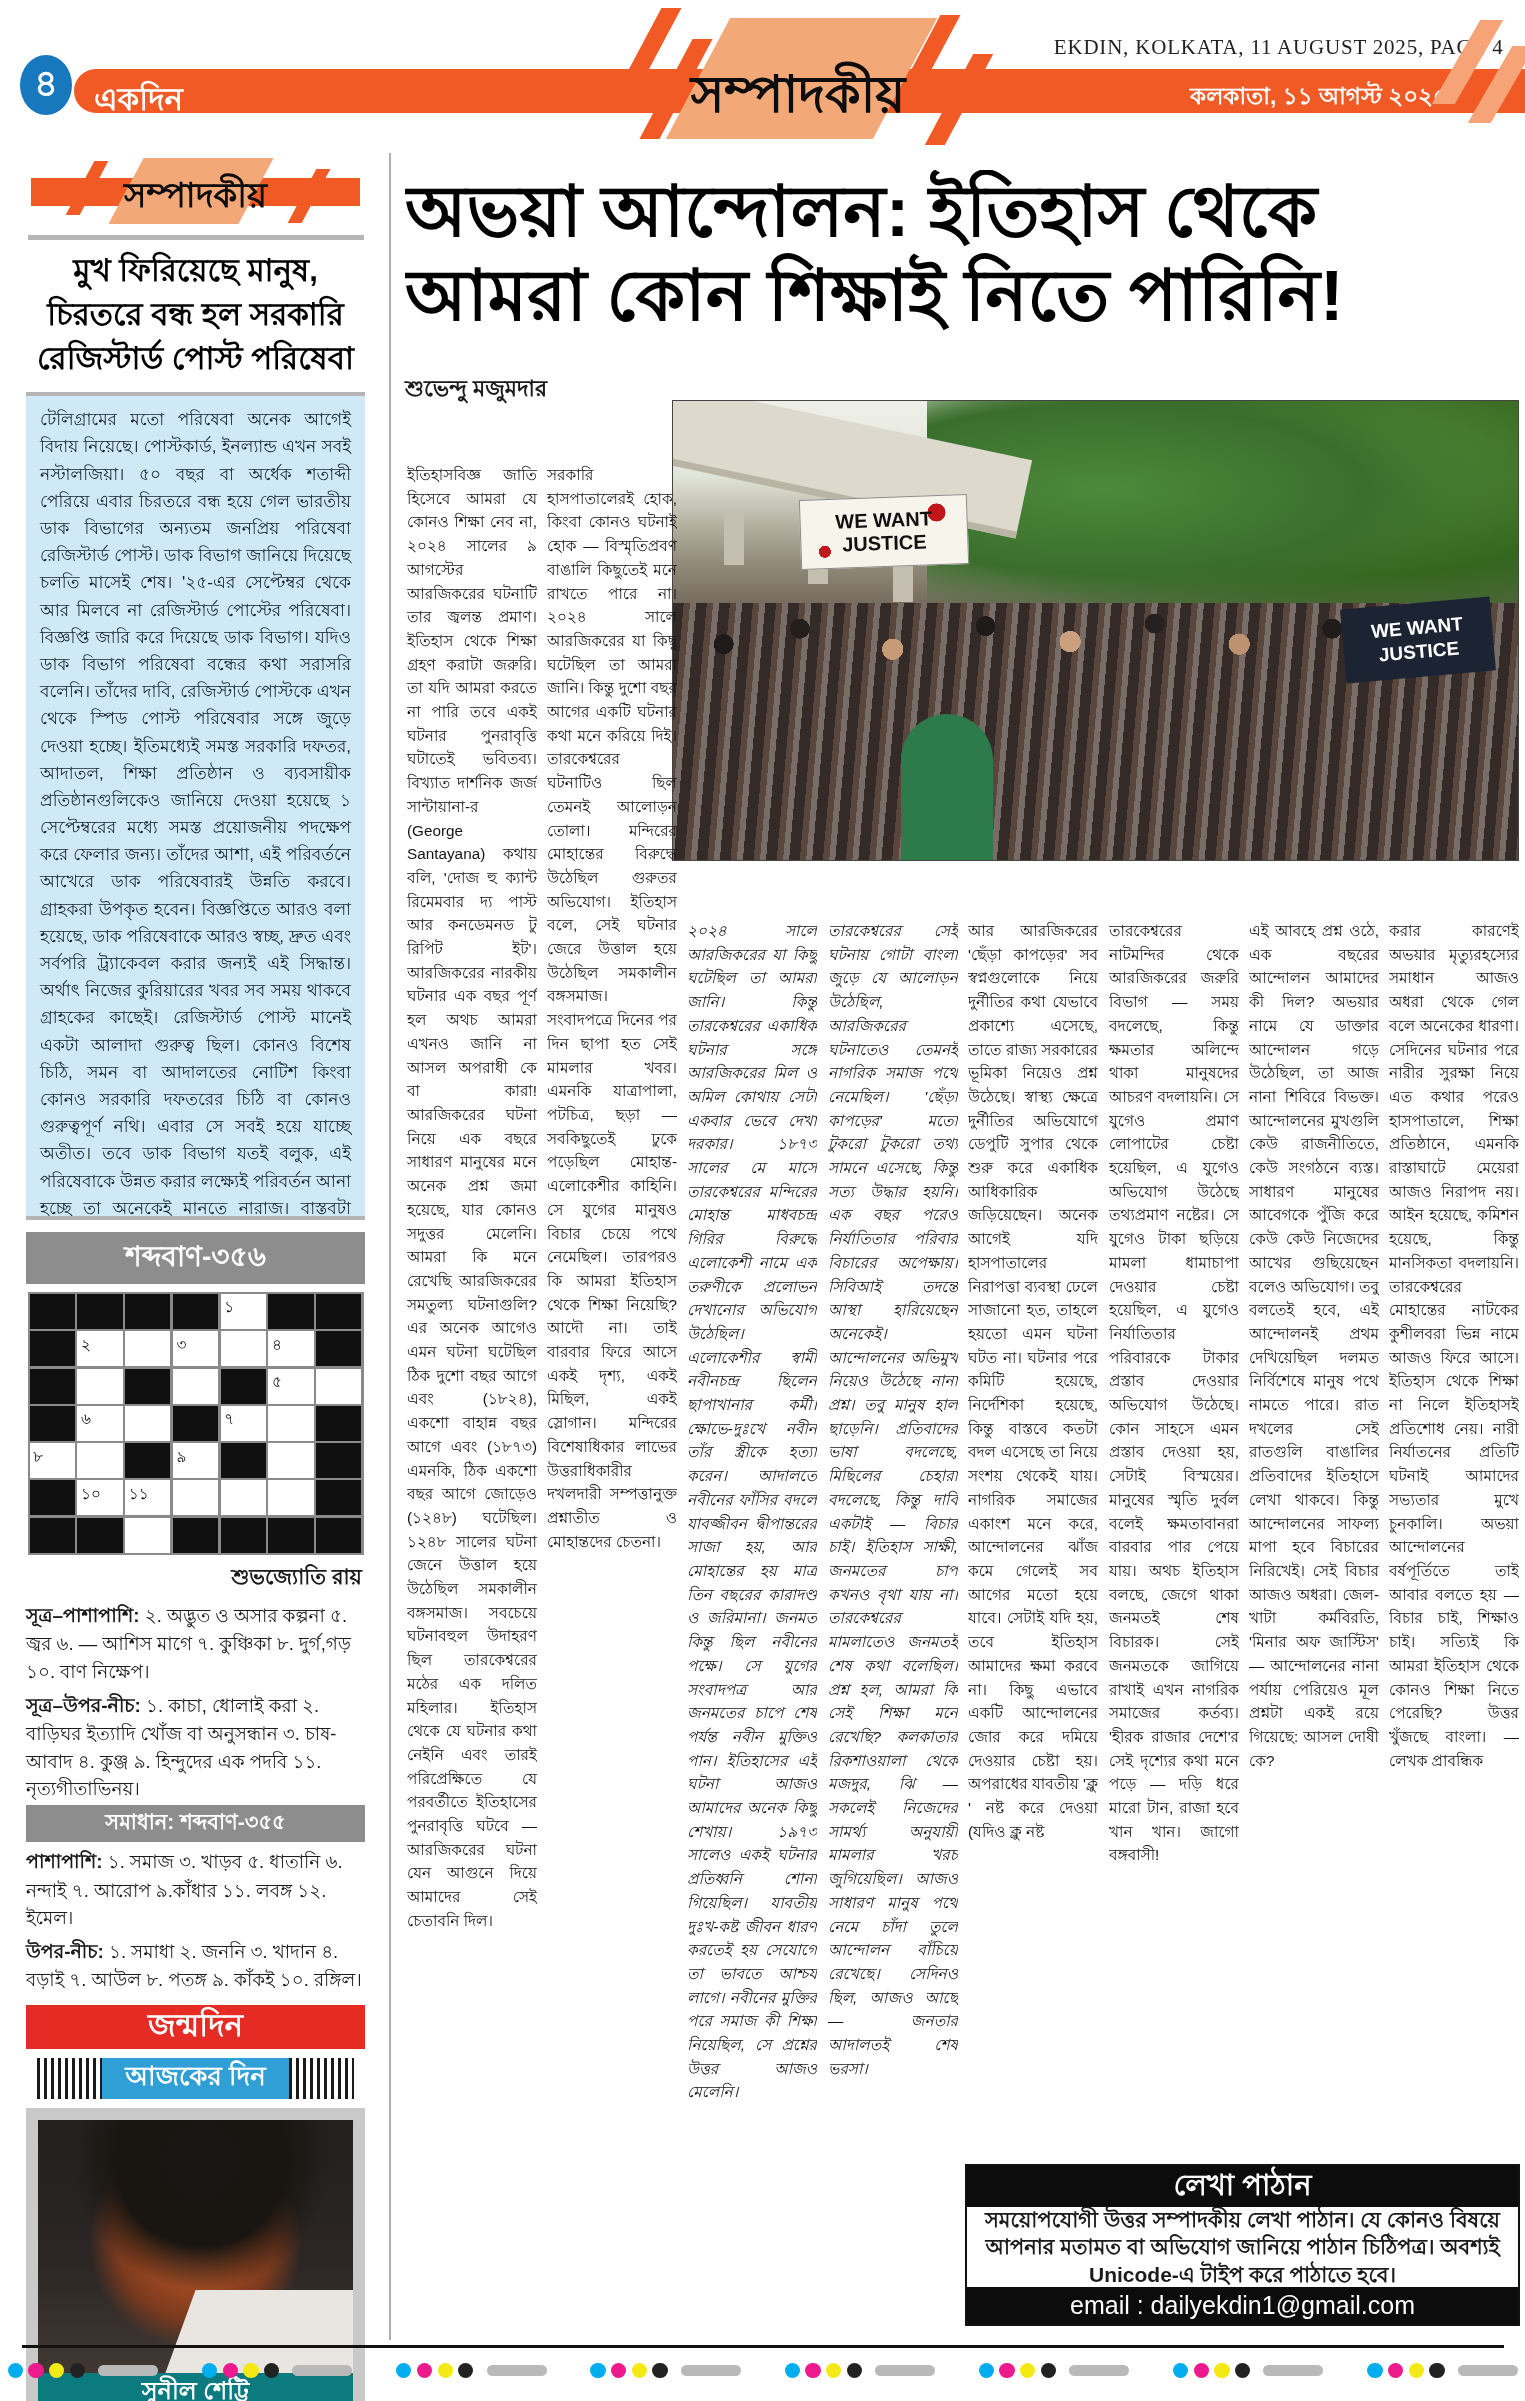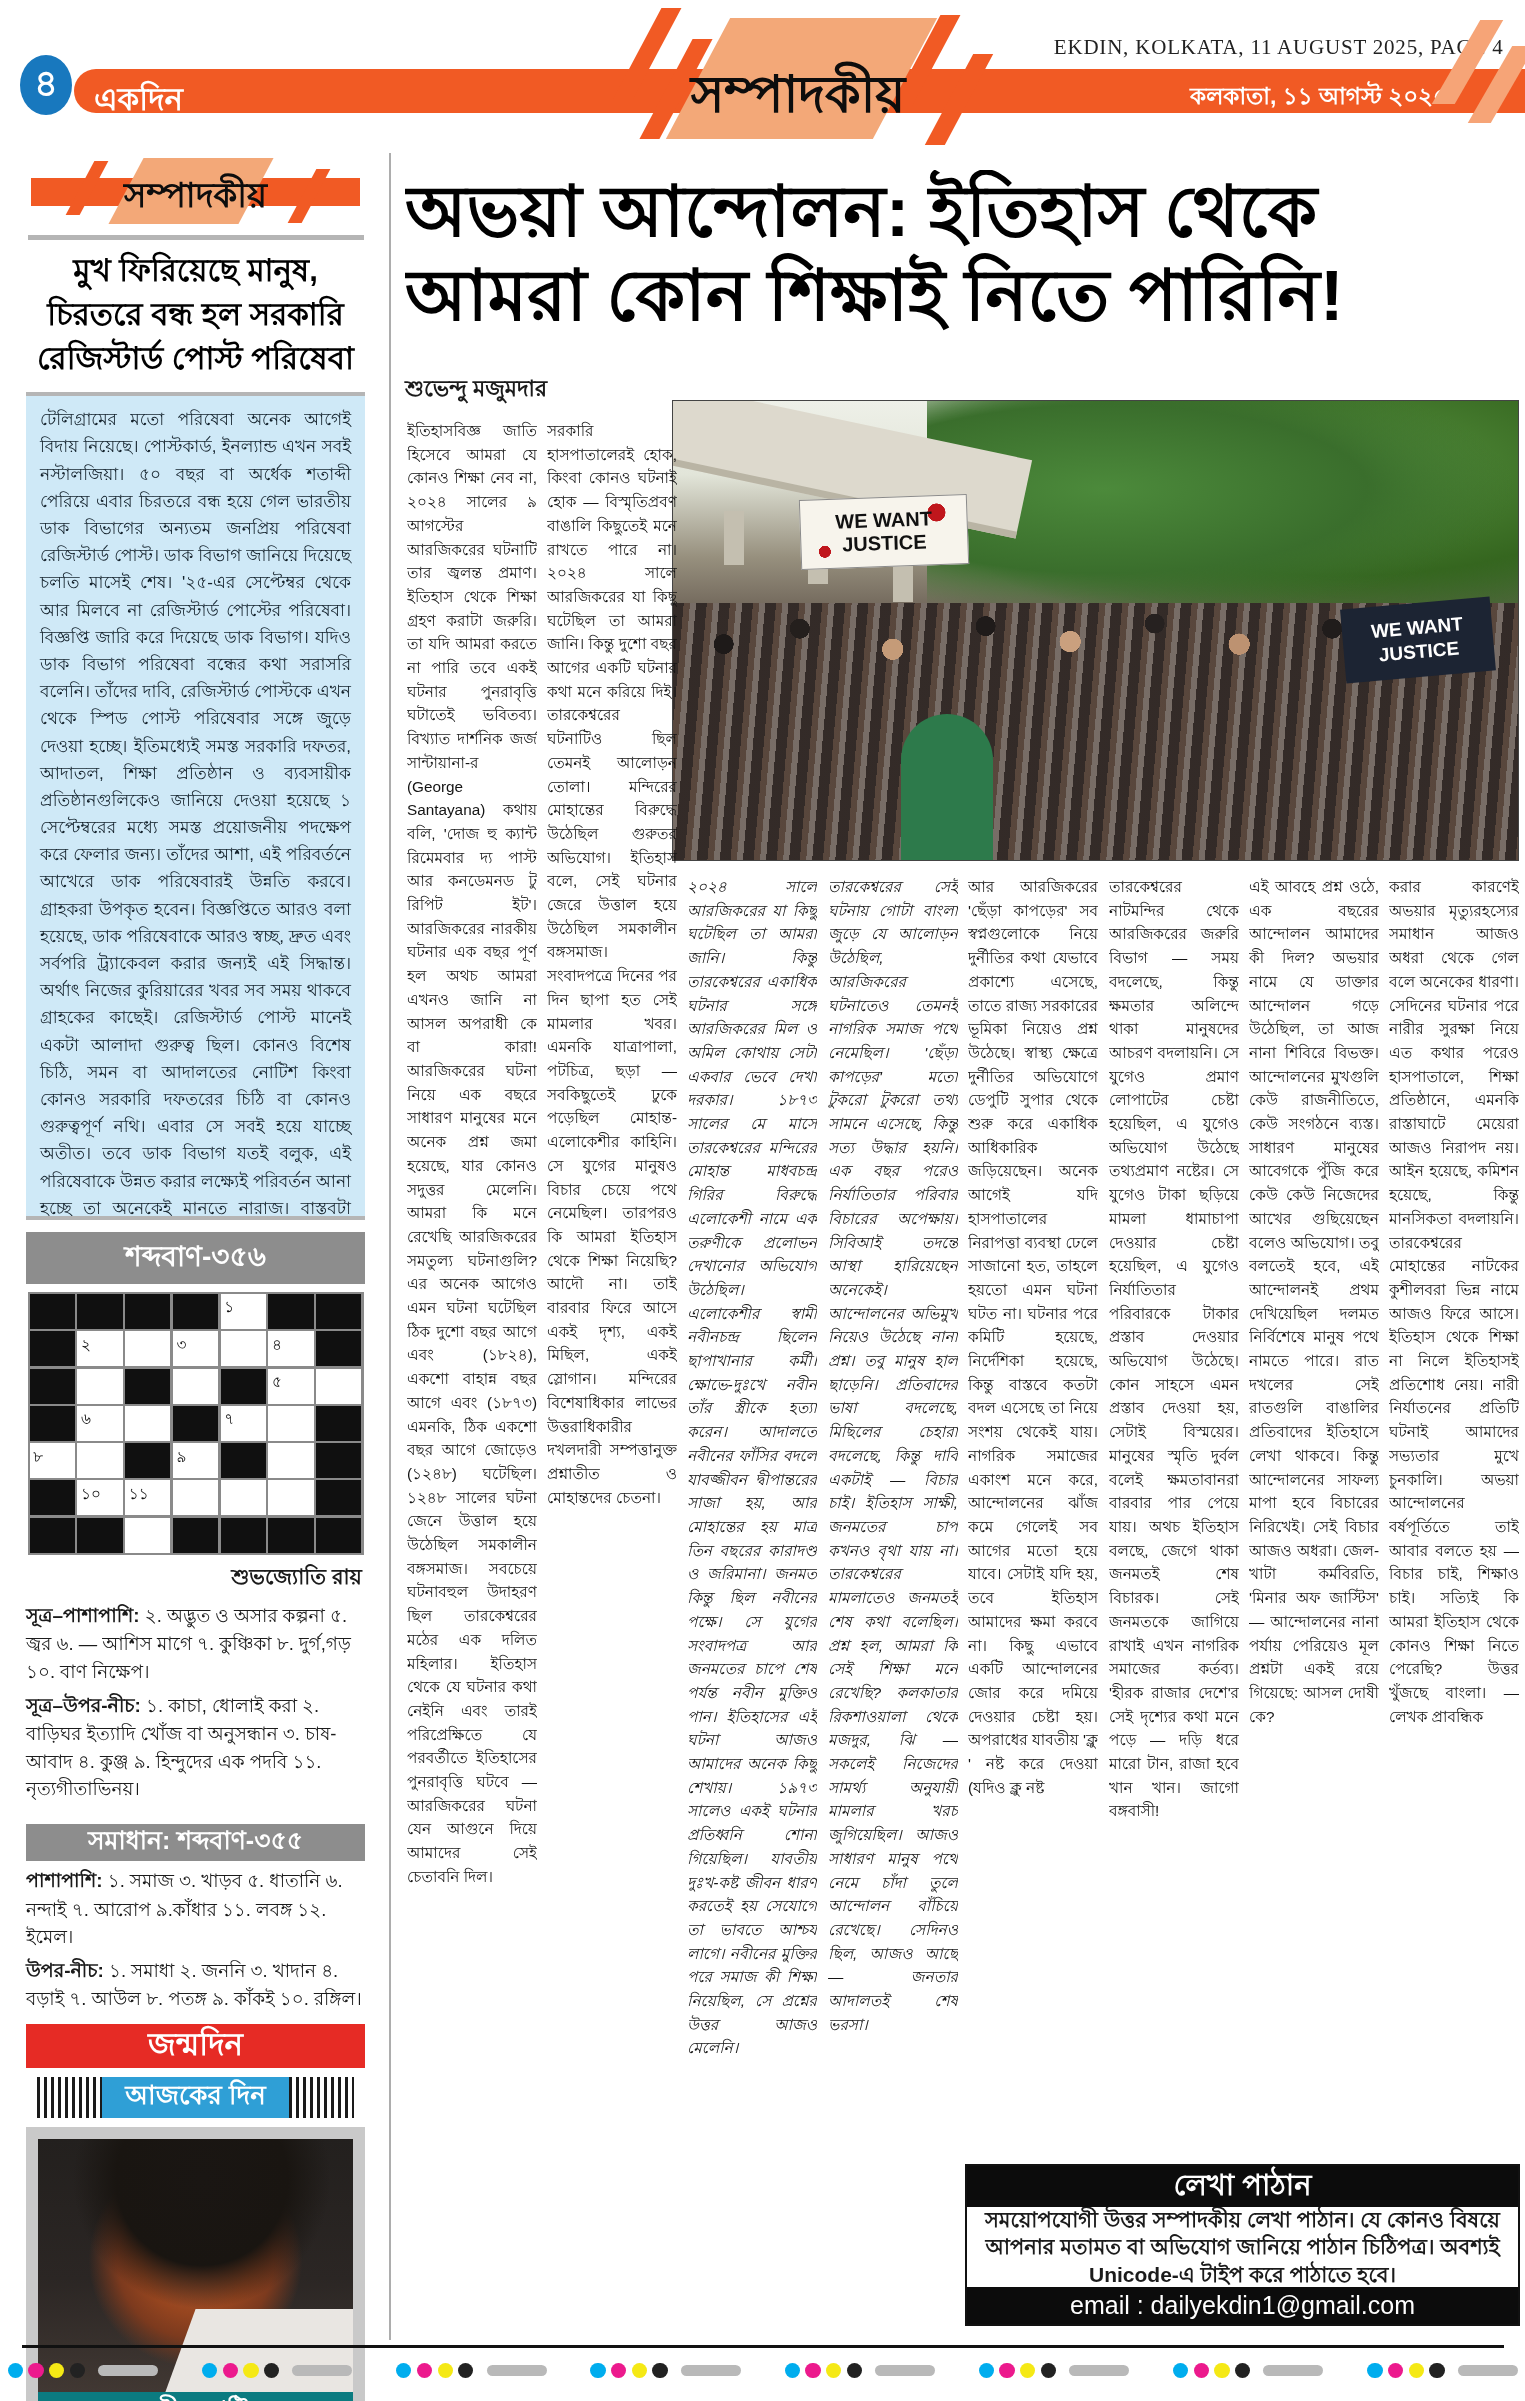--- a/index.html
+++ b/index.html
@@ -50,21 +50,21 @@
   .gray-bar{margin-top:12.3px;height:52px;background:#8d8d8d;color:#fff;display:flex;align-items:center;
     justify-content:center;font-size:28px;font-weight:bold;}
   .xw-grid{margin:7.7px 1.5px 0;display:grid;grid-template-columns:repeat(7,1fr);
     grid-auto-rows:35px;gap:2.3px;background:#8a8a8a;border:2.3px solid #8a8a8a;}
   .xw-cell.black{background:#101010;}
   .xw-cell.white{background:#ffffff;position:relative;}
   .xw-cell.white span{position:absolute;left:3.8px;top:1.5px;font-size:15.3px;color:#111;}
   .xw-constructor{margin-top:6.1px;text-align:right;font-weight:bold;font-size:21px;padding-right:3.1px;}
   .clue{margin-top:6.1px;font-size:18.4px;line-height:1.5;text-align:left;}
   .clue b{font-size:19px;}
-  .sol-bar{margin-top:21px;height:37px;font-size:25px;}
+  .sol-bar{margin-top:2px;height:37px;font-size:21px;}
   .bday-red{margin-top:10.7px;height:44px;background:#e62b25;color:#fff;display:flex;align-items:center;
     justify-content:center;font-size:31px;font-weight:bold;}
   .bday-blue{display:flex;align-items:stretch;height:41px;margin:9.2px 10.7px 0;}
   .stripes{flex:1;background:repeating-linear-gradient(90deg,#1a1a1a 0 3.1px,#fff 3.1px 7px);}
   .bday-blue-label{background:#2f9fd6;color:#fff;font-size:26px;font-weight:bold;display:flex;
     align-items:center;justify-content:center;padding:0 23px;white-space:nowrap;}
   .photo-frame{margin-top:9.2px;background:#c9c9c9;padding:12.3px 12.3px 0;}
   .bday-photo{position:relative;height:253px;overflow:hidden;
     background:radial-gradient(circle at 52% 16%, #1a1613 0%, #191511 32%, transparent 48%),
       radial-gradient(circle at 50% 48%, #b05c35 0%, #96451f 26%, #7c3a1e 38%, transparent 52%),
@@ -104,21 +104,21 @@
     border-radius:46px 46px 0 0;background:#2d7a4b;}
   .ph-white-banner{position:absolute;left:15%;top:21%;width:166px;height:68px;background:#f7f4ec;
     border:1.5px solid #8a8a8a;transform:rotate(-2deg);display:flex;align-items:center;justify-content:center;
     font-weight:bold;font-size:20px;color:#111;text-align:center;
     background-image:radial-gradient(circle 9.2px at 82% 24%, #c0161c 96%, transparent),
       radial-gradient(circle 6.1px at 14% 76%, #c0161c 96%, transparent);}
   .ph-dark-placard{position:absolute;right:3%;top:44%;width:150px;height:74px;background:#1c2433;
     transform:rotate(-5deg);color:#fff;display:flex;align-items:center;justify-content:center;
     font-weight:bold;font-size:19px;text-align:center;line-height:1.25;}
   .art-col{position:absolute;width:130px;font-size:15.3px;line-height:1.55;text-align:justify;
-    overflow:hidden;color:#141414;}
+    overflow:hidden;color:#141414;margin-top:44px;}
   .c12{top:419px;height:1921px;}
   .c34{top:875px;height:1465px;font-style:italic;}
   .c58{top:875px;height:1280px;}
 
   
   .submit-box{position:absolute;left:965px;top:2164px;width:551px;height:158px;border:2.3px solid #111;
     background:#fff;display:flex;flex-direction:column;}
   .submit-head{background:#0c0c0c;color:#fff;height:41px;display:flex;align-items:center;
     justify-content:center;font-size:29px;font-weight:bold;flex:0 0 auto;}
   .submit-body{flex:1;display:flex;align-items:center;justify-content:center;text-align:center;

